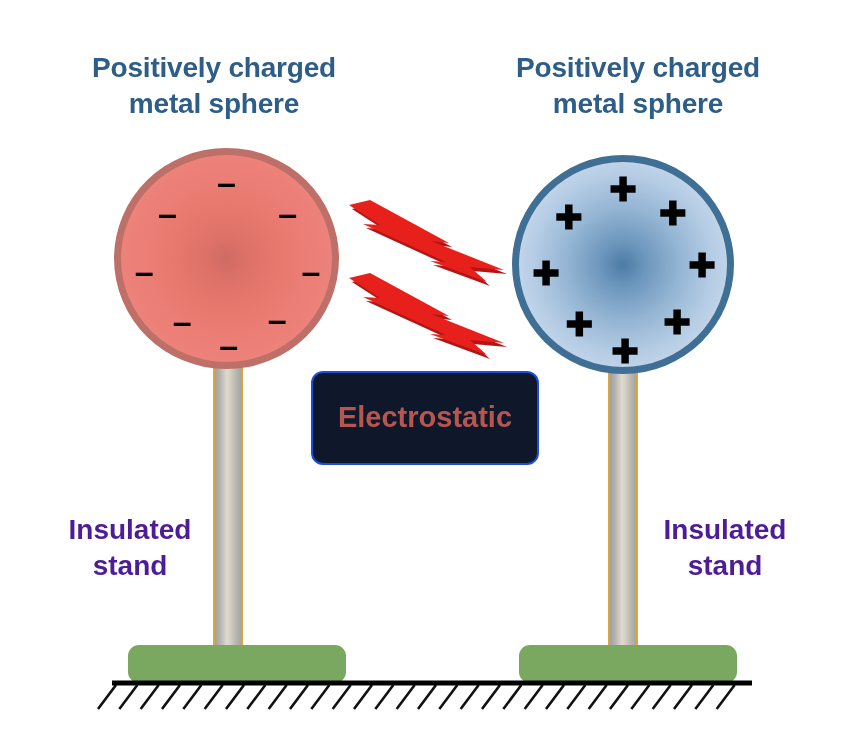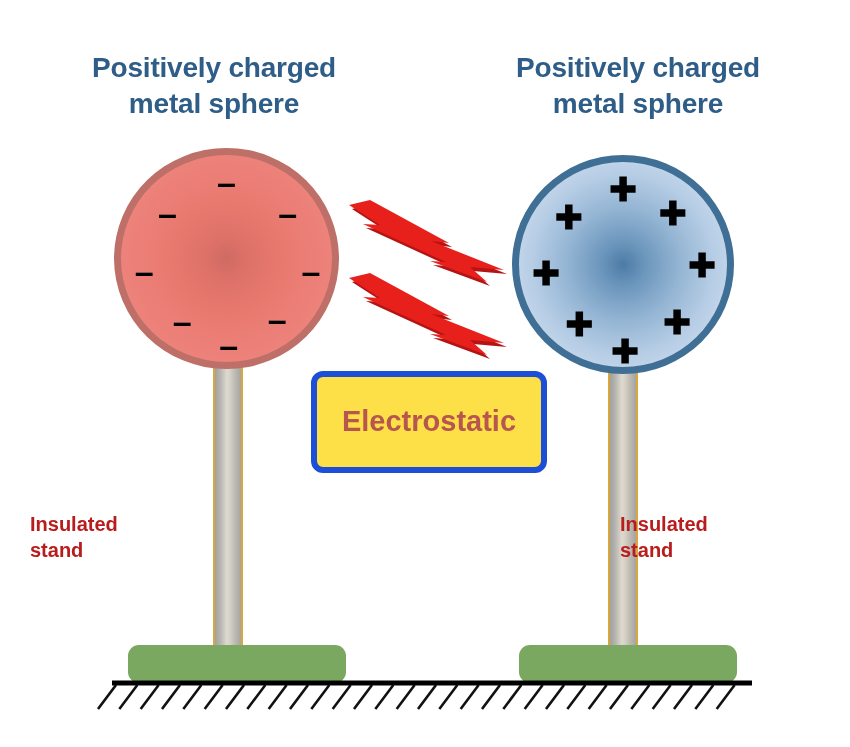--- a/index.html
+++ b/index.html
@@ -26,25 +26,25 @@
     font-size: 28px;
     line-height: 1.28;
     color: #2e5d87;
     letter-spacing: -0.2px;
   }
   #label-negative { left: 44px;  top: 50px;  width: 340px; }
   #label-positive { left: 468px; top: 50px;  width: 340px; text-align: center; }
 
   .stand-label {
     position: absolute;
-    text-align: left;
-    font-weight: bold;
-    font-size: 20px;
+    text-align: center;
+    font-weight: bold;
+    font-size: 28px;
     line-height: 1.28;
-    color: #b91c1c;
+    color: #4c1d95;
   }
   #label-stand-left  { left: 30px;  top: 512px; width: 200px; }
   #label-stand-right { left: 620px; top: 512px; width: 210px; }
 
   
   .sphere {
     position: absolute;
     border-radius: 50%;
     box-sizing: border-box;
   }
@@ -104,22 +104,22 @@
   #ground { position: absolute; left: 0; top: 0; width: 850px; height: 747px; }
 
   
   #lightning { position: absolute; left: 0; top: 0; width: 850px; height: 747px; }
 
   
   #discharge-box {
     position: absolute;
     left: 311px; top: 371px;
     width: 224px; height: 90px;
-    background: #fde047;
-    border: 6px solid #1d4ed8;
+    background: #0f172a;
+    border: 2px solid #1d4ed8;
     border-radius: 12px;
     display: flex;
     align-items: center;
     justify-content: center;
   }
   #discharge-text {
     text-align: center;
     font-weight: bold;
     font-size: 29px;
     line-height: 1.22;

